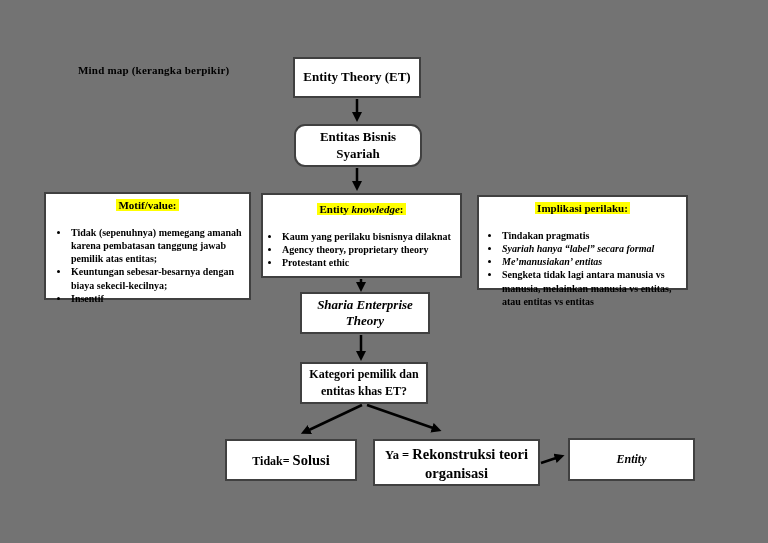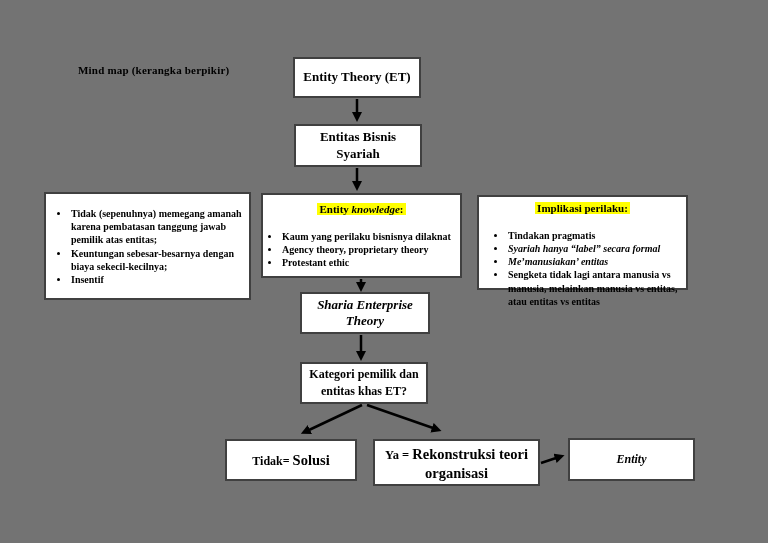--- a/index.html
+++ b/index.html
@@ -15,27 +15,27 @@
     text-align:center;font-weight:bold;line-height:1.25;
   }
   .detail{justify-content:flex-start;align-items:stretch;text-align:left;border-width:2.5px;}
   .detail .box-title{text-align:center;font-size:11px;margin-top:5px;}
   .hl{background:#ffff00;padding:0 2px;}
   .detail ul{margin:13px 4px 0 0;padding-left:24px;font-size:10px;line-height:1.32;}
   .detail li{padding-left:1px;margin:0;}
   .em{font-style:italic;}
   .nowrap li{white-space:nowrap;}
   .b-entity{left:293px;top:57px;width:128px;height:41px;font-size:13px;}
-  .b-entitas{left:294px;top:124px;width:128px;height:43px;font-size:13px;}
+  .b-entitas{left:294px;top:124px;width:128px;height:43px;font-size:13px;border-radius:11px;}
   .b-motif{left:44px;top:192px;width:207px;height:108px;}
   .b-sumber{left:261px;top:193px;width:201px;height:85px;}
   .b-sumber .box-title{margin-top:8px;}
   .b-sumber ul{padding-left:18px;}
   .b-implikasi{left:477px;top:195px;width:211px;height:95px;}
-  .b-implikasi ul{padding-left:28px;}
+  .b-implikasi ul{padding-left:22px;}
   .b-sharia{left:300px;top:292px;width:130px;height:42px;font-size:13px;font-style:italic;}
   .b-kategori{left:300px;top:362px;width:128px;height:42px;font-size:12px;line-height:1.45;}
   .b-tidak{left:225px;top:439px;width:132px;height:42px;font-size:12px;border-width:2.5px;}
   .b-ya{left:373px;top:439px;width:167px;height:47px;font-size:12.5px;border-width:2.5px;display:block;padding-top:4px;}
   .b-ya .big,.b-tidak .big{font-size:14.5px;}
   .b-syirkah{left:568px;top:438px;width:127px;height:43px;font-size:12px;font-style:italic;border-width:2.5px;}
 </style>
 </head>
 <body>
 
@@ -61,20 +61,23 @@
   <div class="node b-entity">
     <span>Entity Theory (ET)</span>
   </div>
 
   <div class="node b-entitas">
     <span>Entitas Bisnis</span>
     <span>Syariah</span>
   </div>
 
   <div class="node detail b-motif">
+    <div class="box-title">
+      <span class="hl">Motif/value:</span>
+    </div>
     <ul>
       <li>Tidak (sepenuhnya) memegang amanah karena pembatasan tanggung jawab pemilik atas entitas;</li>
       <li>Keuntungan sebesar-besarnya dengan biaya sekecil-kecilnya;</li>
       <li>Insentif</li>
     </ul>
   </div>
 
   <div class="node detail b-sumber nowrap">
     <div class="box-title">
       <span class="hl"><span>Entity </span><span class="em">knowledge</span><span>:</span></span>

